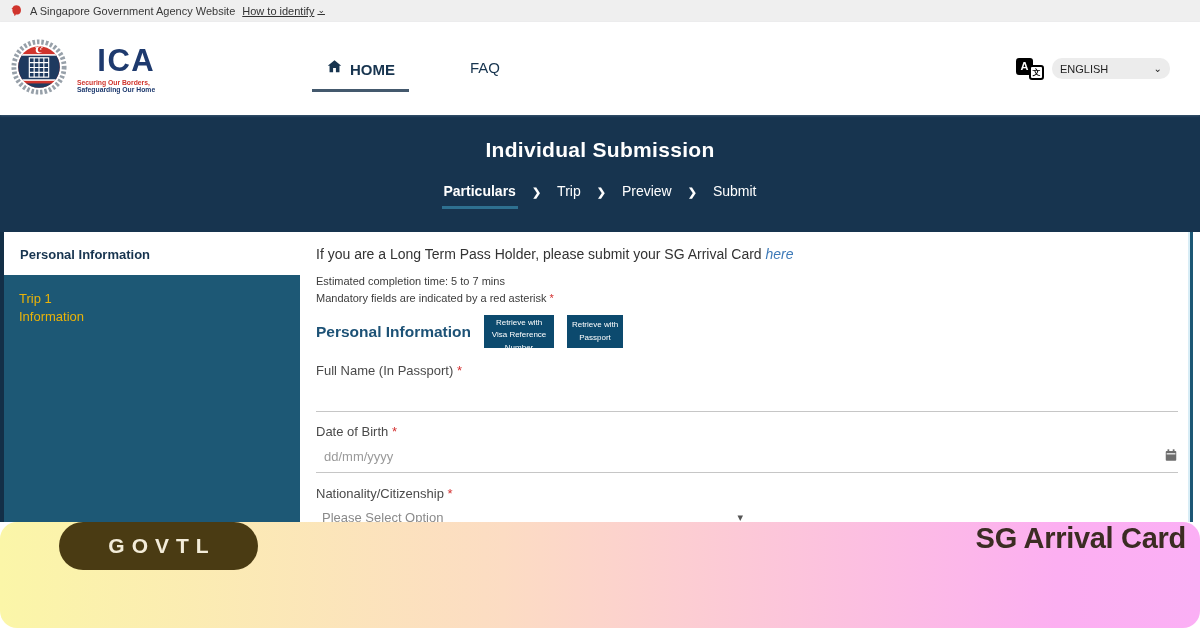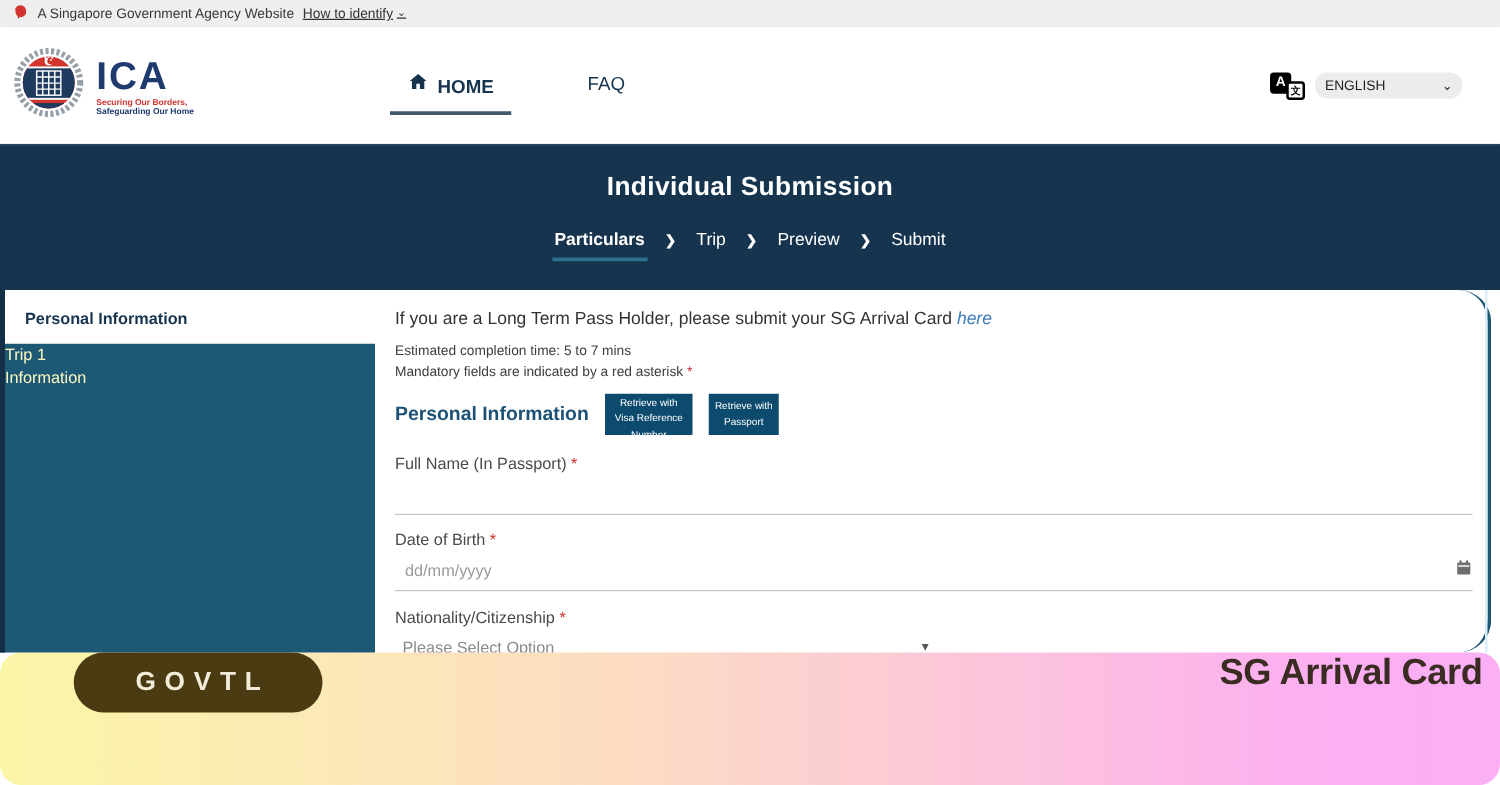--- a/index.html
+++ b/index.html
@@ -16,21 +16,21 @@
   }
   .topbar .identify { color:#333; text-decoration:underline; cursor:pointer; display:flex; align-items:center; gap:3px; }
   .topbar .chev-sm { font-size:9px; text-decoration:none; display:inline-block; transform:translateY(-1px); }
   
   header {
     height:93px; background:#fff; display:flex; align-items:center;
     padding:0 30px 0 10px; box-shadow:0 1px 2px rgba(120,150,170,.35); position:relative; z-index:2;
   }
   .logo-block { display:flex; align-items:center; gap:9px; width:288px; }
   .logo-text { display:flex; flex-direction:column; }
-  .ica-name { font-size:31px; font-weight:800; color:#1e3a6e; letter-spacing:1.5px; line-height:1; }
+  .ica-name { font-size:31px; font-weight:800; color:#1e3a6e; letter-spacing:1.5px; line-height:1;text-align:right; }
   .tag1 { font-size:6.8px; color:#d0342c; font-weight:700; margin-top:3px; }
   .tag2 { font-size:6.8px; color:#1e3a6e; font-weight:700; }
   nav { display:flex; align-items:center; gap:75px; margin-left:28px; }
   .nav-item { font-size:15px; color:#17344f; display:flex; align-items:flex-end; gap:7px; cursor:pointer; position:relative; padding-bottom:2px; }
   .nav-item.active { font-weight:700; }
   .nav-item.active::after { content:""; position:absolute; left:-14px; right:-14px; bottom:-12px; height:3px; background:#44596d; }
   .lang { margin-left:auto; display:flex; align-items:center; gap:8px; }
   .ticon { display:flex; align-items:flex-start; }
   .ta { width:17px; height:17px; background:#000; color:#fff; border-radius:3px; font-size:11px; font-weight:700;
         display:flex; align-items:center; justify-content:center; }
@@ -40,25 +40,25 @@
         padding:0 8px; font-size:11px; color:#222; cursor:pointer;border-radius:10px; }
   .lang-select .chev-sm { font-size:10px; }
   
   .banner { height:117px; background:#17344f; color:#fff; text-align:center; position:relative; z-index:1; }
   .banner h1 { margin:0; padding-top:23px; font-size:21px; letter-spacing:.3px; }
   .steps { margin-top:21px; display:flex; justify-content:center; align-items:center; gap:14px; font-size:14px; }
   .step { padding:0 2px 7px 2px; border-bottom:3px solid transparent; cursor:pointer; }
   .step.active { font-weight:700; border-bottom-color:#2e7090; }
   .chev { font-size:11px; font-weight:700; padding-bottom:7px; }
   
-  .content-row { height:290px; display:flex; background:#fff; margin-right:7px; border-right:3px solid #1d5875;border-radius:26px; }
+  .content-row { height:290px; display:flex; background:#fff; margin-right:7px; border-right:3px solid #1d5875; }
   .sidebar { width:300px; flex-shrink:0; background:#1d5875; border-left:4px solid #132f47; display:flex; flex-direction:column; }
   .side-item { cursor:pointer; }
   .side-item.active { background:#fff; color:#17344f; font-weight:700; font-size:13px; padding:15px 16px 13px 16px; }
-  .side-item.trip { color:#fef9c3; font-size:13px; padding:0; line-height:18px; }
+  .side-item.trip { color:#eab308; font-size:13px; padding:15px; line-height:18px; }
   .main { flex:1; padding:14px 10px 0 16px; overflow:hidden; border-right:2px solid #d8edf6; }
   .intro { font-size:14px; color:#333; }
   .intro .link { color:#3e7ab8; font-style:italic; cursor:pointer; }
   .note { font-size:11px; color:#3c3c3c; }
   .note.first { margin-top:13px; }
   .note + .note { margin-top:5px; }
   .req { color:#d32f2f; }
   .section-row { display:flex; align-items:center; gap:13px; margin-top:11px; }
   .section-title { font-size:15.5px; font-weight:700; color:#1d5276; }
   .retrieve-btn { background:#0c4a6e; color:#fff; border:none; font-family:inherit; font-size:8px; line-height:1.55;

